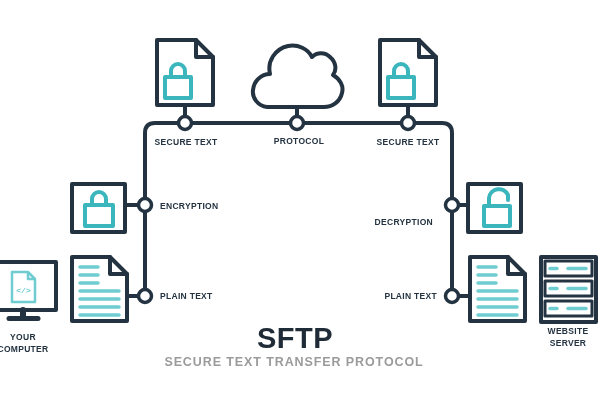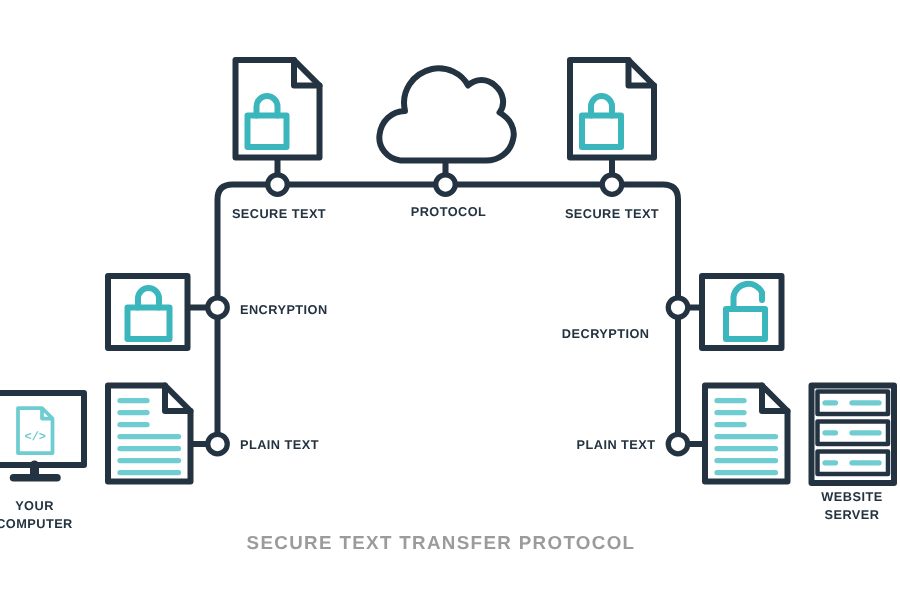--- a/index.html
+++ b/index.html
@@ -176,14 +176,15 @@
   <div class="lbl center" style="left:186px;top:137px;">SECURE TEXT</div>
   <div class="lbl center" style="left:299px;top:136px;">PROTOCOL</div>
   <div class="lbl center" style="left:408px;top:137px;">SECURE TEXT</div>
   <div class="lbl" style="left:160px;top:201px;">ENCRYPTION</div>
   <div class="lbl" style="right:167px;top:217px;text-align:left;">DECRYPTION</div>
   <div class="lbl" style="left:160px;top:291px;">PLAIN TEXT</div>
   <div class="lbl" style="right:163px;top:291px;text-align:right;">PLAIN TEXT</div>
   <div class="lbl wrap" style="left:-12px;top:332px;width:70px;">YOUR COMPUTER</div>
   <div class="lbl wrap" style="left:533px;top:326px;width:70px;">WEBSITE SERVER</div>
 
+  <div class="title" style="left:295px;top:322px;">SFTP</div>
   <div class="subtitle" style="left:294px;top:355px;">SECURE TEXT TRANSFER PROTOCOL</div>
 </div>
 
 </body></html>

